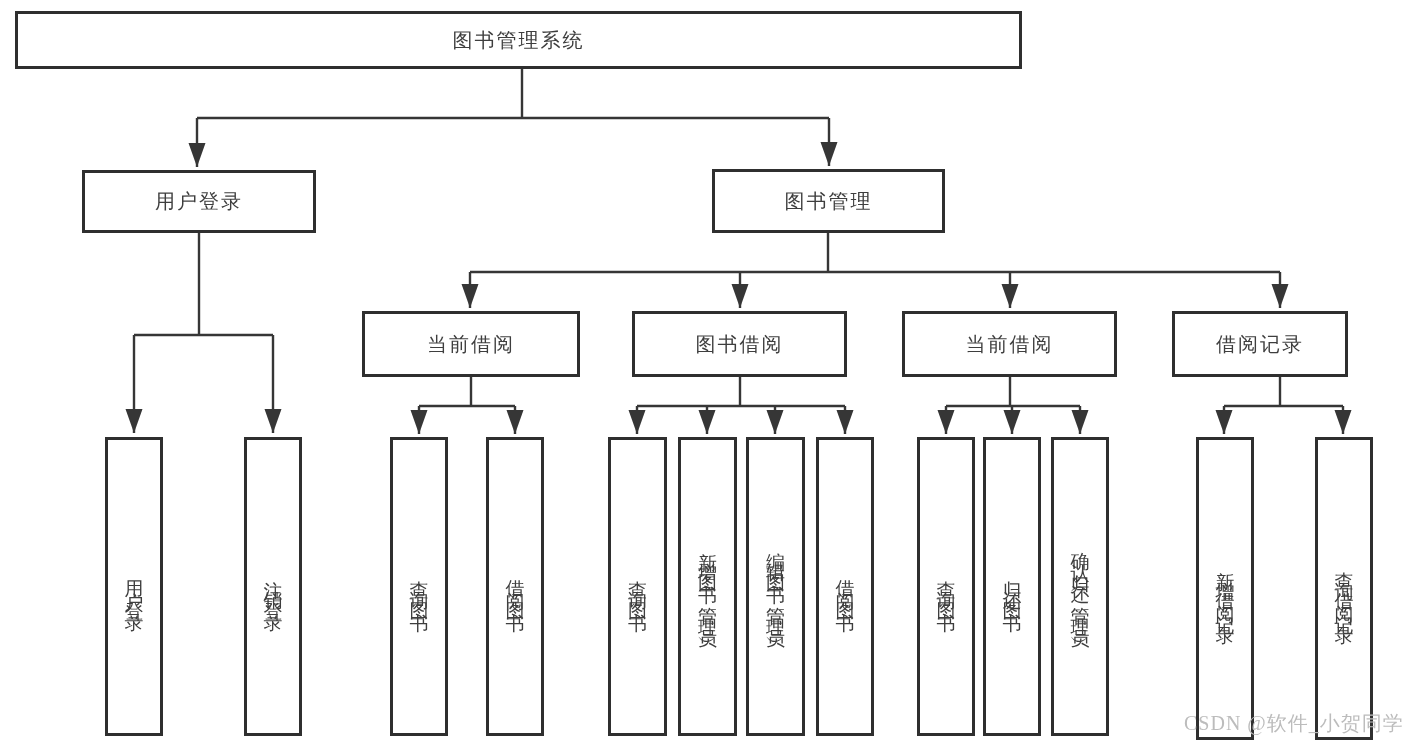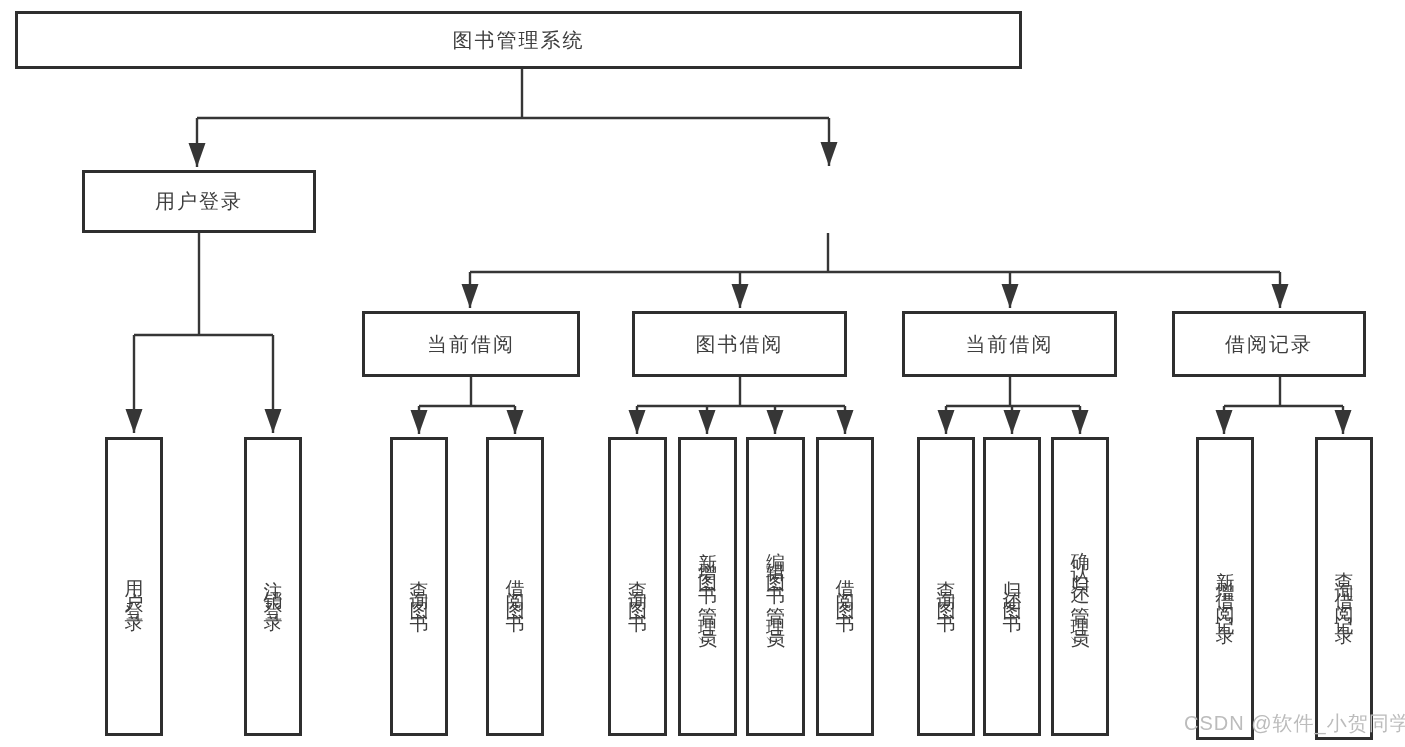--- a/index.html
+++ b/index.html
@@ -1,20 +1,20 @@
 <!DOCTYPE html>
 <html style="--line: #363636; --border: #2f2f2f; --text: #3e3e3e; --watermark: #bcbcbc; --background: #ffffff;"><head>
 <meta charset="utf-8">
 <style>
   html,body{margin:0;padding:0;background:#fff;}
   #stage{
     position:relative;
     width:1405px;height:747px;
     background:var(--background,#ffffff);
-    font-family:Liberation Sans, sans-serif;
+    font-family:Liberation Serif, serif;
     overflow:hidden;
   }
   #wires{position:absolute;left:0;top:0;width:1405px;height:747px;}
   #wires line{stroke:var(--line,#363636);stroke-width:2.4;}
   #arrowhead path{fill:var(--line,#363636);}
   .node{
     position:absolute;
     box-sizing:border-box;
     border:3px solid var(--border,#2f2f2f);
     background:#ffffff;
@@ -89,31 +89,34 @@
     <line x1="1343" y1="406" x2="1343" y2="434" marker-end="url(#arrowhead)"></line>
   </svg>
 
   <div class="node hnode" style="left:15px;top:11px;width:1007px;height:58px">
     <span>图书管理系统</span>
   </div>
 
   <div class="node hnode" style="left:82px;top:170px;width:234px;height:63px">
     <span>用户登录</span>
   </div>
+  <div class="node hnode" style="left:712px;top:169px;width:233px;height:64px">
+    <span>图书管理</span>
+  </div>
 
   <div class="node hnode" style="left:362px;top:311px;width:218px;height:66px">
     <span>当前借阅</span>
   </div>
   <div class="node hnode" style="left:902px;top:311px;width:215px;height:66px">
     <span>当前借阅</span>
   </div>
   <div class="node hnode" style="left:632px;top:311px;width:215px;height:66px">
     <span>图书借阅</span>
   </div>
-  <div class="node hnode" style="left:1172px;top:311px;width:194px;height:66px">
+  <div class="node hnode" style="left:1172px;top:311px;width:176px;height:66px">
     <span>借阅记录</span>
   </div>
 
   <div class="node leaf" style="left:105px;top:437px;width:58px;height:299px">
     <span>用户登录</span>
   </div>
   <div class="node leaf" style="left:244px;top:437px;width:58px;height:299px">
     <span>注销登录</span>
   </div>
 

